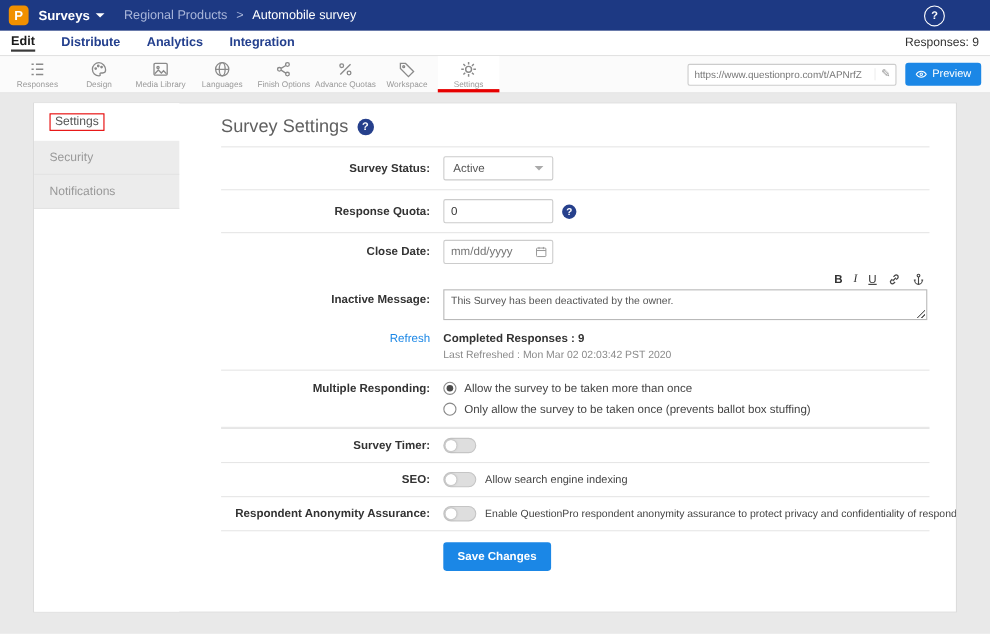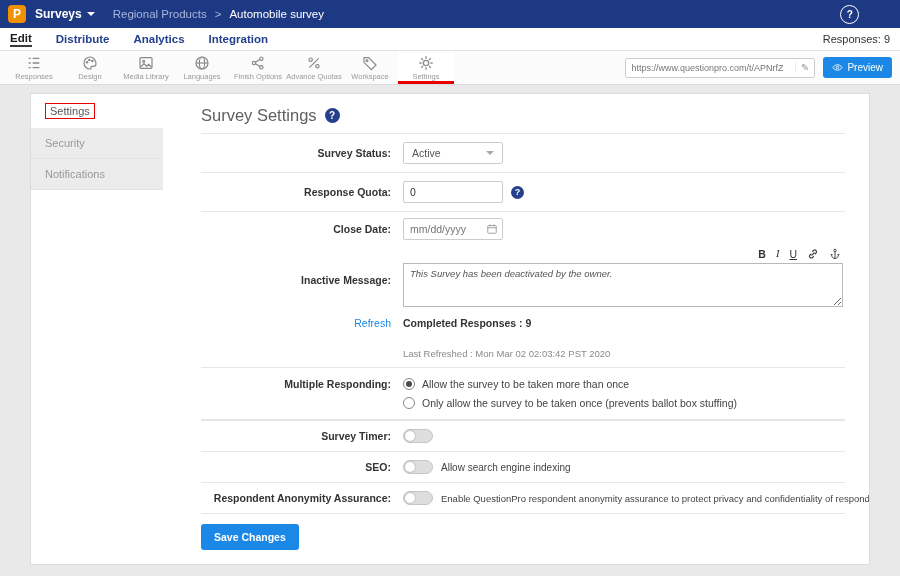--- a/index.html
+++ b/index.html
@@ -68,40 +68,40 @@
   .date-wrap { position:relative; }
   .date-wrap .text-input { padding-right:22px; color:#999; }
   .date-wrap svg { position:absolute; right:5px; top:5px; }
 
   .msg-block { width:440px; }
   .editor-bar { display:flex; justify-content:flex-end; align-items:center; gap:10px; padding:0 2px 3px 0; height:15px; }
   .ebtn { font-size:10.5px; color:#333; cursor:pointer; line-height:1; }
   .ebtn.b { font-weight:bold; }
   .ebtn.i { font-style:italic; font-family:"Liberation Serif","DejaVu Serif",serif; }
   .ebtn.u { text-decoration:underline; }
-  .msg-textarea { width:100%; height:44px; border:1px solid #b9b9b9; font-size:9.5px; color:#555;
-    padding:4px 6px; resize:vertical; font-family:"Liberation Sans","DejaVu Sans",sans-serif;font-style:italic; }
+  .msg-textarea { width:100%; height:28px; border:1px solid #b9b9b9; font-size:9.5px; color:#555;
+    padding:4px 6px; resize:vertical; font-family:"Liberation Sans","DejaVu Sans",sans-serif; }
 
   .refresh-link { color:#1b87e6; font-weight:normal; cursor:pointer; }
   .stat1 { font-size:10.5px; font-weight:bold; color:#333; }
   .stat2 { font-size:9.5px; color:#8a8a8a; margin-top:3px; }
 
   .radio-row { display:flex; align-items:center; gap:7px; font-size:10.5px; color:#444; cursor:pointer; }
   .radio { width:12px; height:12px; border:1px solid #888; border-radius:50%; position:relative; background:#fff; flex-shrink:0; }
   .radio.checked::after { content:""; position:absolute; left:2px; top:2px; right:2px; bottom:2px; border-radius:50%; background:#4a4a4a; }
 
   .toggle { width:30px; height:14px; border-radius:8px; background:#dedede; border:1px solid #c5c5c5; position:relative; cursor:pointer; flex-shrink:0; }
   .toggle::after { content:""; position:absolute; left:1px; top:1px; width:10px; height:10px; border-radius:50%;
     background:#fff; box-shadow:0 0 2px rgba(0,0,0,0.35); }
 
   .desc { font-size:10px; color:#444; }
   .desc.tight { font-size:9.5px; white-space:nowrap; }
 
   .save-row { padding:10px 0 14px; }
-  .save-btn { background:#1b87e6; color:#fff; border:none; border-radius:3px;
+  .save-btn { margin-left:202px; background:#1b87e6; color:#fff; border:none; border-radius:3px;
     font-size:10.5px; font-weight:bold; padding:7px 13px; cursor:pointer; }
 </style>
 </head>
 <body>
 
 <div class="topbar">
   <div class="logo">
     <span>P</span>
   </div>
   <div class="surveys">
@@ -293,21 +293,21 @@
                   <path d="M3.5 13H7M17 13h3.5"></path>
                 </svg>
             </div>
             <textarea class="msg-textarea" style="">This Survey has been deactivated by the owner.</textarea>
           </div>
         </div>
       </div>
 
       <div class="frow top" style="padding:4px 0 8px;">
         <span class="flabel refresh-link">Refresh</span>
-        <div class="fctrl col" style="gap:16px;">
+        <div class="fctrl col" style="gap:0;">
           <span class="stat1">Completed Responses : 9</span>
           <span class="stat2">Last Refreshed : Mon Mar 02 02:03:42 PST 2020</span>
         </div>
       </div>
       <div class="hr"></div>
 
       <div class="frow top" style="padding:10px 0;">
         <span class="flabel">Multiple Responding:</span>
         <div class="fctrl col">
           <div class="radio-row">

